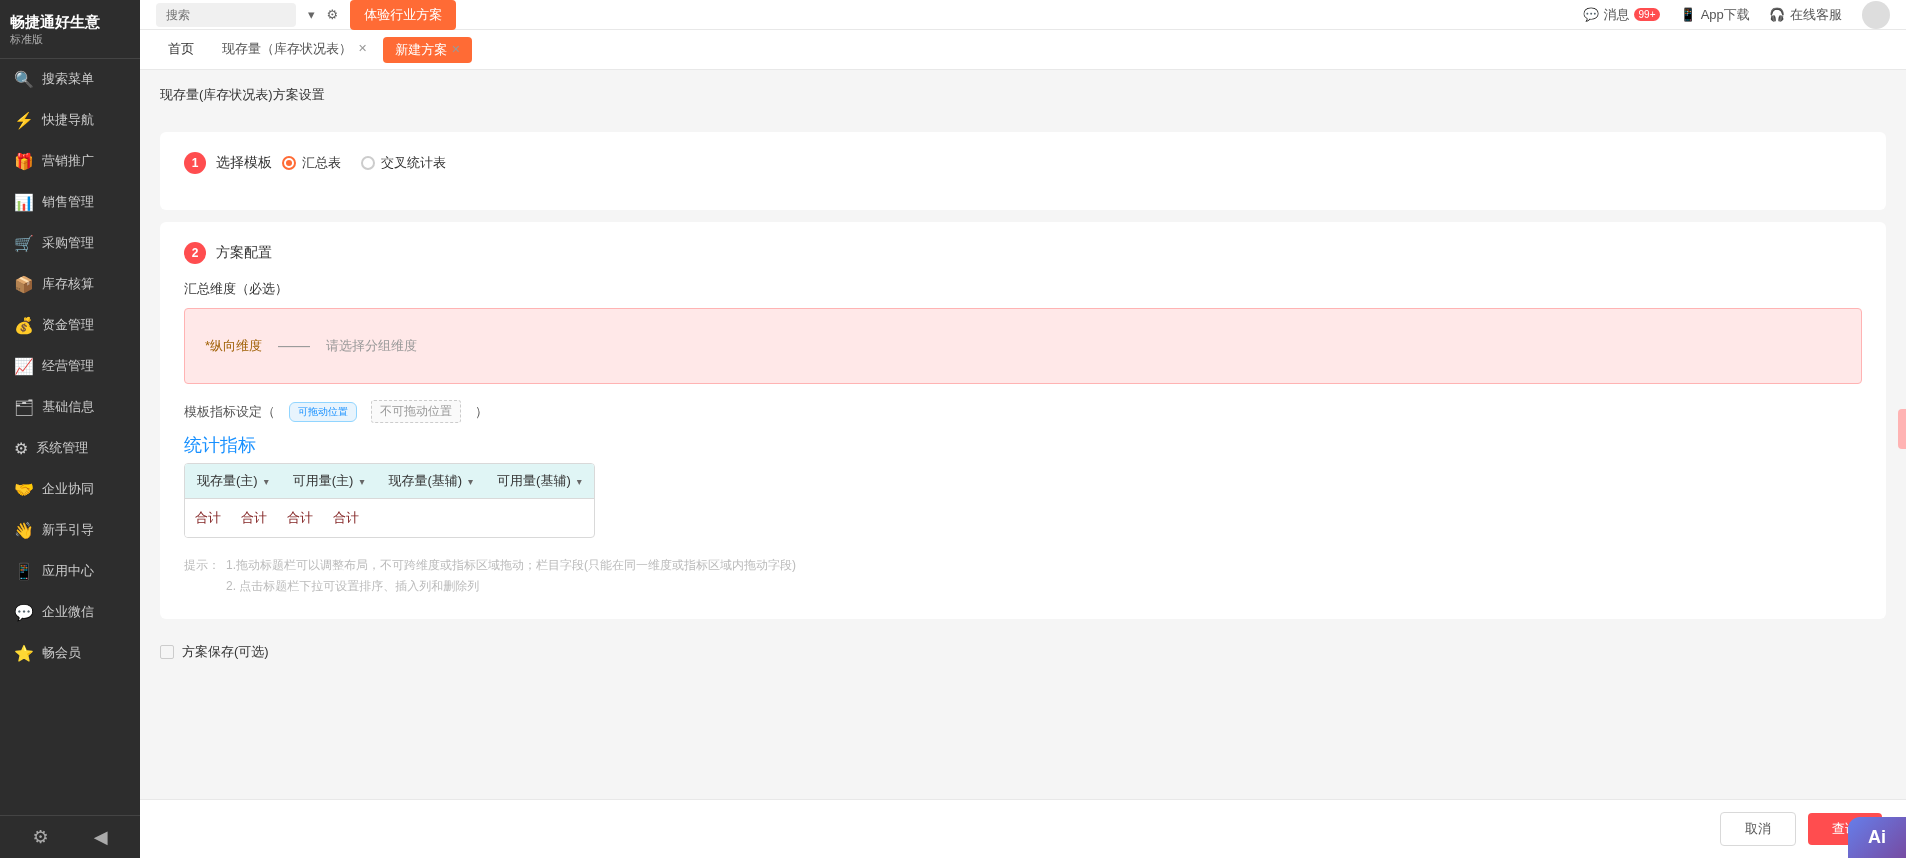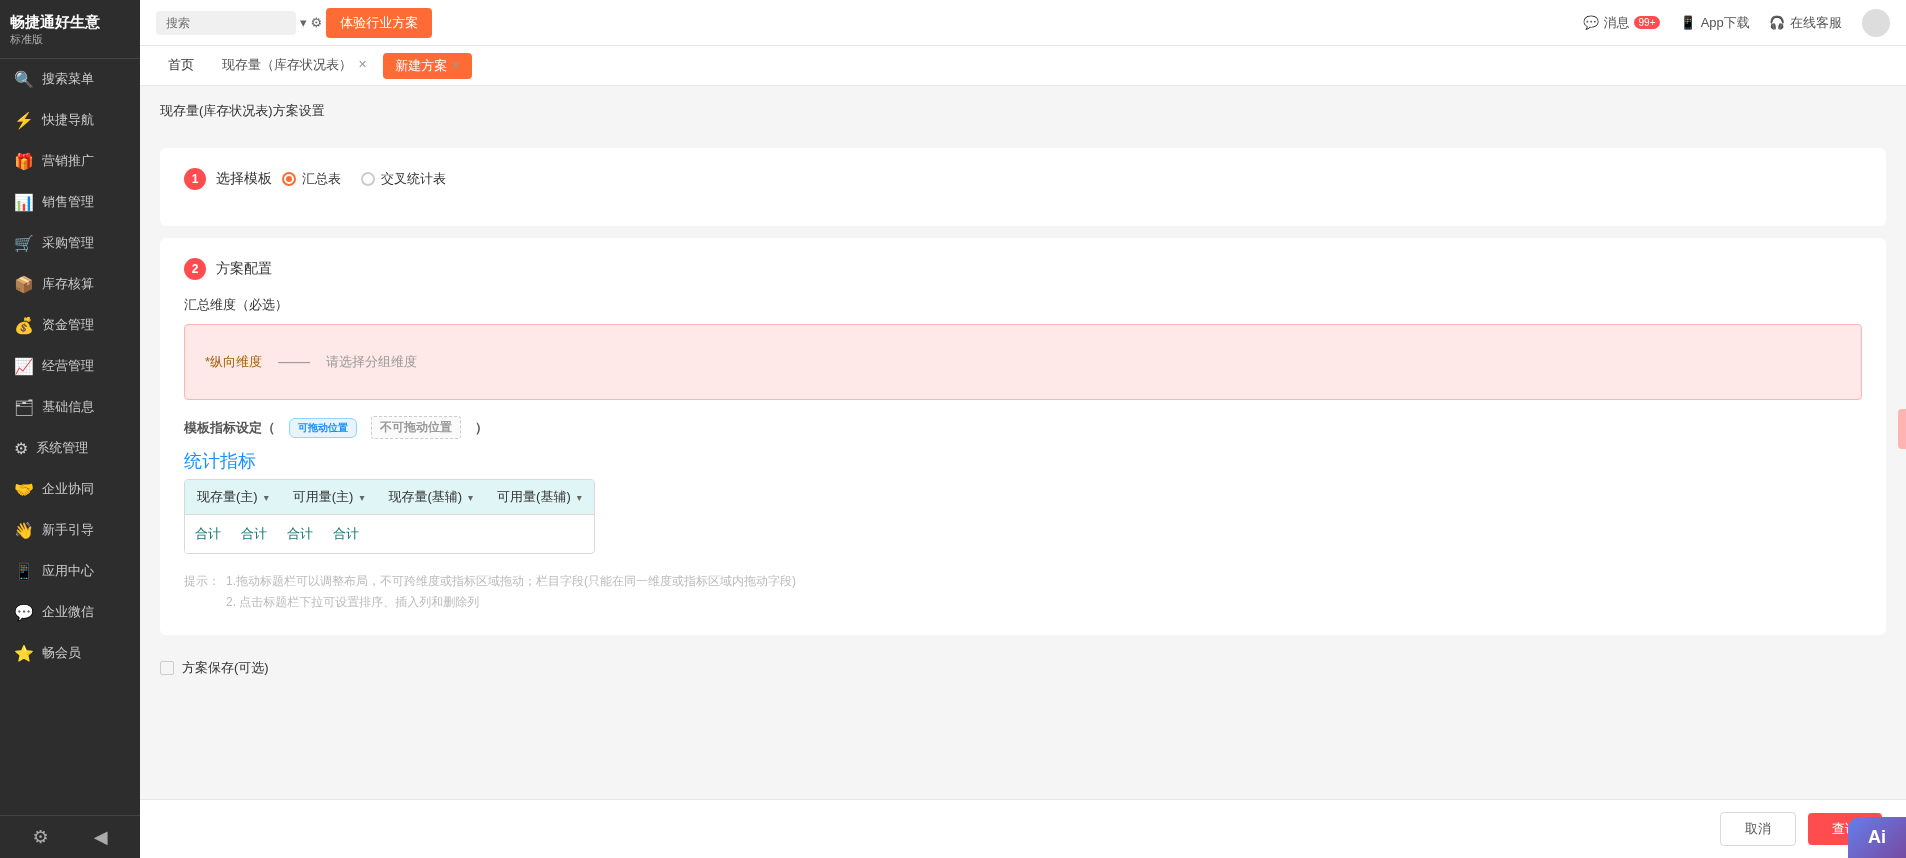--- a/index.html
+++ b/index.html
@@ -51,23 +51,23 @@
       height: 100%;
       overflow: hidden;
     }
 
     
     .topbar {
       background: #fff;
       display: flex;
       align-items: center;
       padding: 0 16px;
-      height: 46px;
+      height: 30px;
       border-bottom: 1px solid #e8e8e8;
-      gap: 4px;
+      gap: 12px;
       flex-shrink: 0;
     }
     .topbar-search {
       background: #f0f0f0;
       border: none;
       border-radius: 4px;
       padding: 5px 10px;
       font-size: 12px;
       width: 140px;
       color: #999;
@@ -272,21 +272,20 @@
 
     
     .indicator-header {
       display: flex;
       align-items: center;
       gap: 14px;
       margin-top: 16px;
       margin-bottom: 10px;
       font-size: 13px;
       color: #555;
-      font-weight: bold;
     }
     .draggable-tag {
       background: #e8f4fd;
       border: 1px solid #91d5ff;
       color: #1890ff;
       border-radius: 6px;
       padding: 2px 8px;
       font-size: 10px;
     }
     .non-draggable-tag {
@@ -324,21 +323,21 @@
       color: #333;
       gap: 6px;
       cursor: pointer;
       background: #e0f5f5;
       border-bottom: 1px solid #d9d9d9;
     }
     .stat-col-body {
       padding: 10px;
       text-align: center;
       font-size: 13px;
-      color: #0f766e;
+      color: #7f1d1d;
       background: #fff;
     }
     .chevron-down {
       font-size: 10px;
       color: #666;
     }
 
     
     .tips-section {
       margin-top: 16px;

